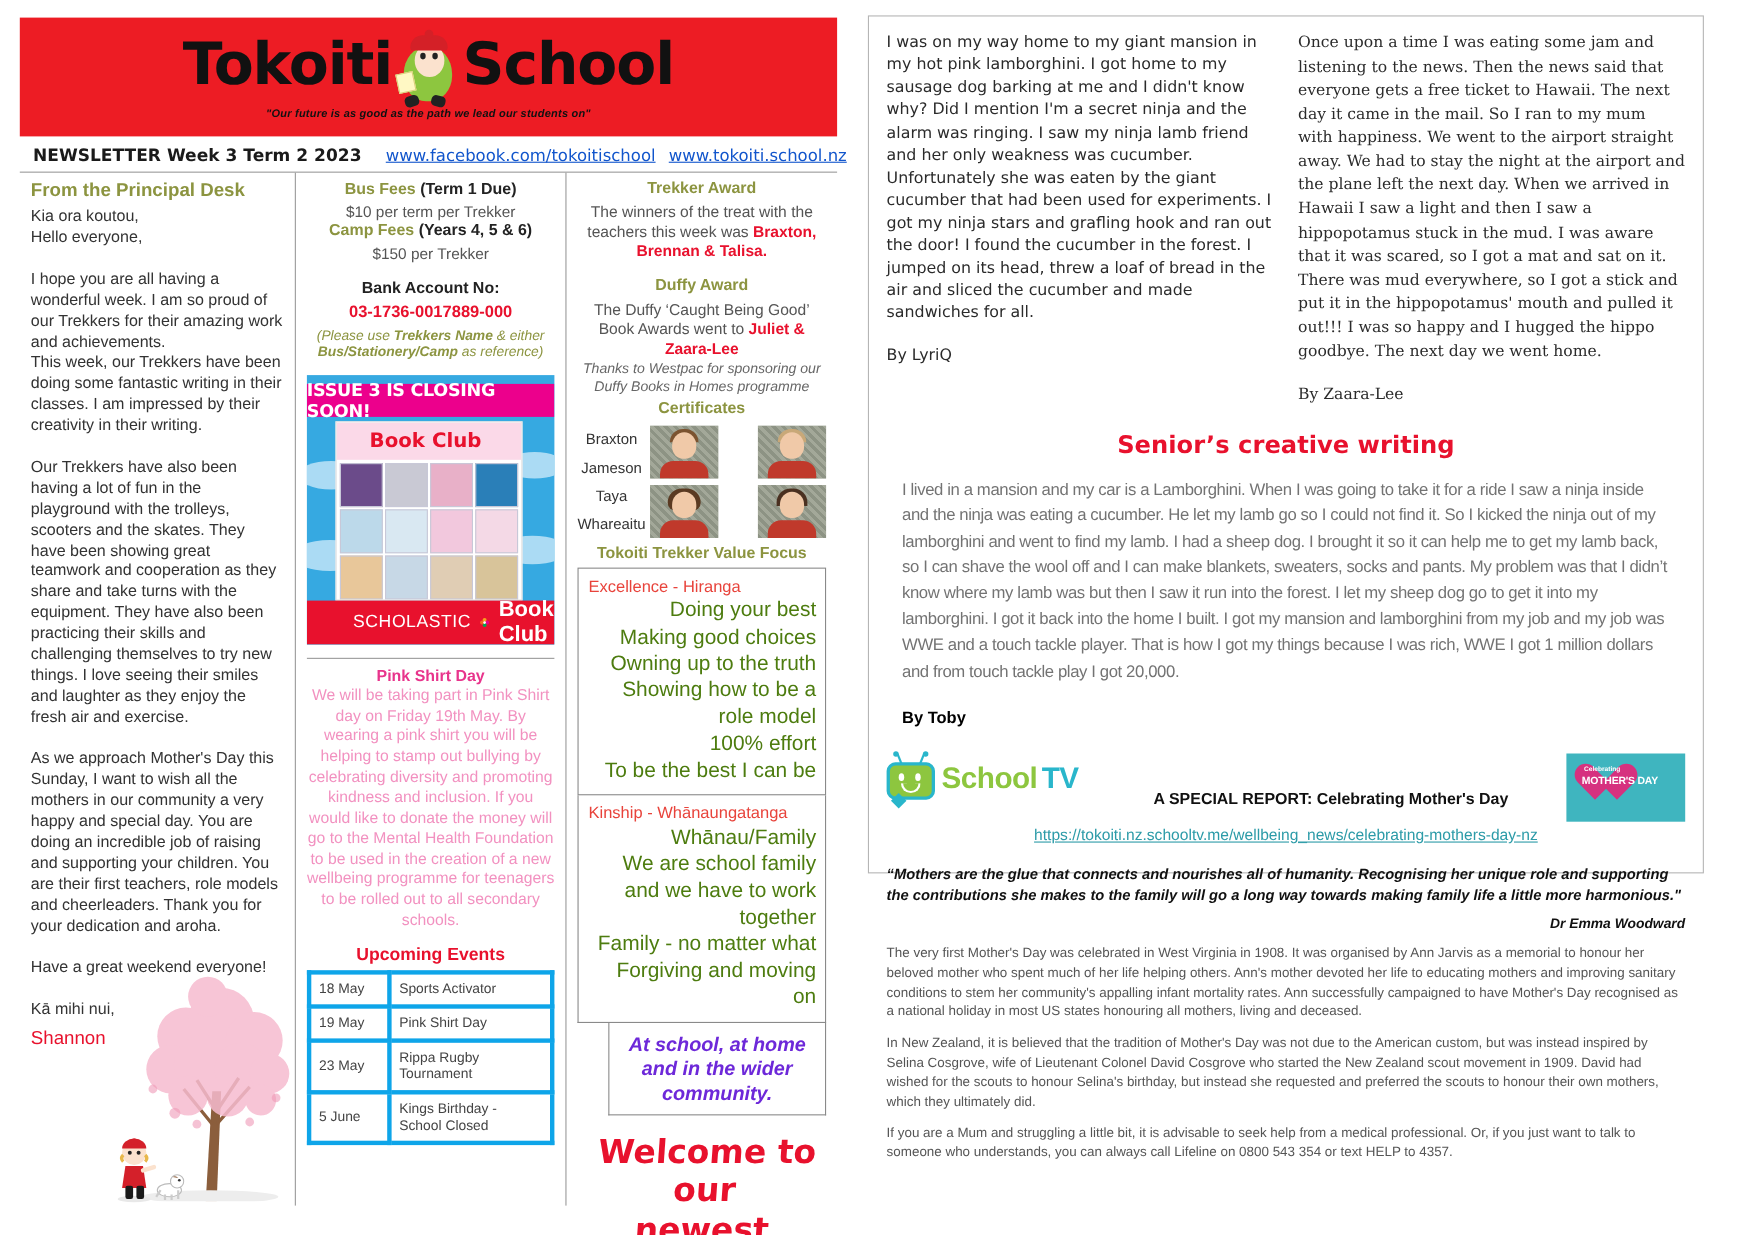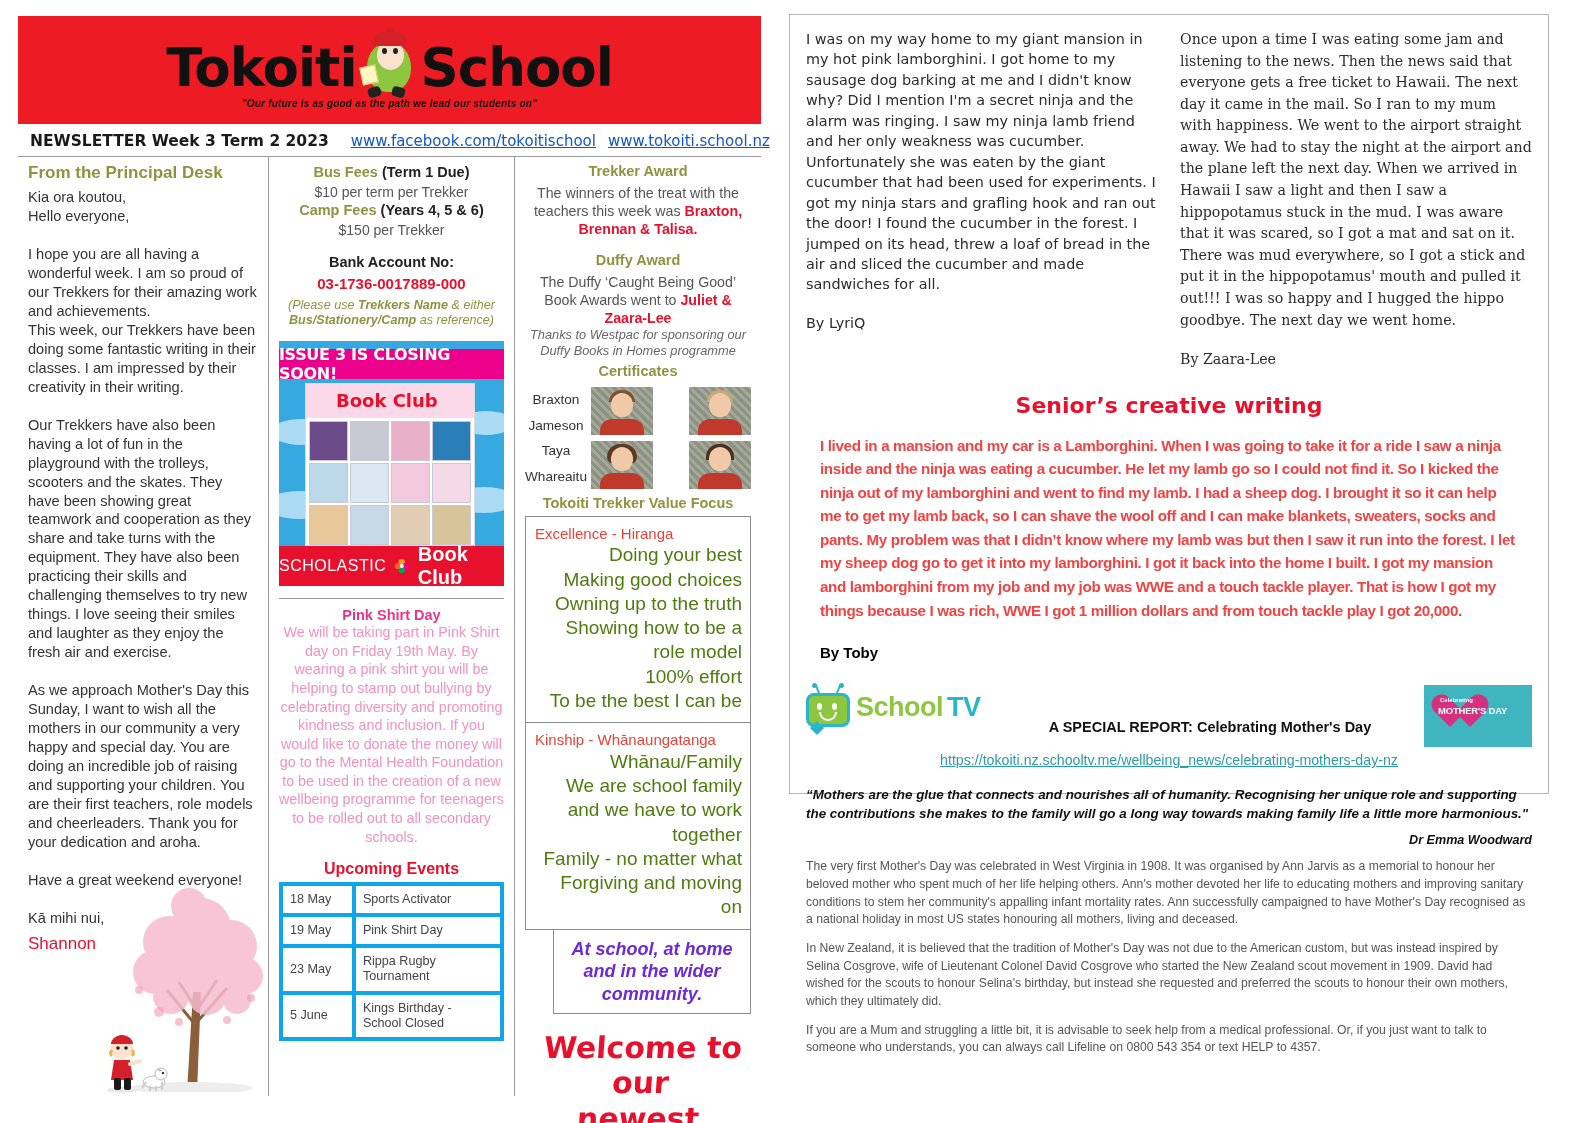--- a/index.html
+++ b/index.html
@@ -22,21 +22,21 @@
   .masthead {
     background: #ED1C24;
     height: 108px;
     position: relative;
     display: flex; align-items: center; justify-content: center;
     flex-direction: column;
   }
   .masthead-title {
     font-size: 53px; font-weight: bold; color: #111;
     letter-spacing: -1px; line-height: 1;
-    display: flex; align-items: flex-end; gap: 2px;
+    display: flex; align-items: flex-start; gap: 2px;
     font-family: "DejaVu Sans", sans-serif;
   }
   .mascot-head {
     width: 56px; height: 62px; position: relative; margin: 0 2px;
   }
   .mascot-body { position: absolute; left: 6px; top: 10px; width: 44px; height: 50px;
     background: #8DC63F; border-radius: 50% 50% 46% 46%; }
   .mascot-face { position: absolute; left: 16px; top: 8px; width: 27px; height: 30px;
     background: #FBE2CE; border-radius: 50%; }
   .mascot-hat { position: absolute; left: 12px; top: 0px; width: 34px; height: 14px;
@@ -125,21 +125,21 @@
   }
   .bc-cover-top { height: 34px; background: #FBD9E8; position: relative; }
   .bc-cover-logo { position: absolute; left: 30px; top: 6px; color: #E8112D; font-weight: bold;
     font-size: 18px; font-family: "DejaVu Sans", sans-serif; }
   .bc-grid { display: grid; grid-template-columns: repeat(4, 1fr); gap: 2px; padding: 3px; }
   .bc-thumb { height: 40px; background: #d8d8e8; border: 1px solid #c8c8d8; }
   .bc-foot {
     position: absolute; left: 0; right: 0; bottom: 0; height: 40px; background: #E8112D;
     display: flex; align-items: center; justify-content: center; gap: 8px;
   }
-  .bc-foot .sch { color: #fff; font-size: 16px; letter-spacing: .5px; }
+  .bc-foot .sch { color: #fff; font-size: 16px; letter-spacing: .5px; padding-left: 42px; }
   .bc-foot .bcb { color: #fff; font-size: 20px; font-weight: bold; }
   .bc-flower { width: 18px; height: 18px; position: relative; }
 
   .pink-block { text-align: center; margin-top: 12px; border-top: 1px solid #9a9a9a; padding-top: 8px; }
   .pink-title { color: #E8348C; font-weight: bold; font-size: 14.5px; }
   .pink-text { color: #F291C0; font-size: 14.3px; line-height: 1.30; }
 
   .events-title { text-align: center; color: #E8112D; font-weight: bold; font-size: 16px;
     margin: 14px 0 4px 0; position: relative; z-index: 2; }
   table.events { width: 100%; border-collapse: collapse; position: relative; z-index: 2; background: rgba(255,255,255,.65);}
@@ -198,21 +198,21 @@
     font-size: 14.4px; line-height: 1.42; color: #2b2b2b;
   }
   .hand.script { font-family: "DejaVu Serif", serif; font-size: 14.2px; line-height: 1.52; }
   .byline { margin-top: 18px; }
 
   .senior-title {
     text-align: center; color: #E8112D; font-size: 22px; font-weight: bold;
     margin: 22px 0 14px 0; font-family: "DejaVu Sans", sans-serif;
   }
   .senior-body {
-    font-size: 15.2px; font-weight: bold; line-height: 1.55; color: #ef4444;
+    font-size: 15.2px; font-weight: normal; line-height: 1.55; color: #737373;
     letter-spacing: -.35px; padding: 0 14px;
     font-family: "Liberation Sans", sans-serif;
     margin-top: 16px;
   }
   .senior-by { font-size: 15px; font-weight: bold; margin: 22px 0 0 14px; }
 
   .tv-row { display: flex; align-items: flex-start; margin-top: 24px; position: relative; min-height: 62px; }
   .tv-logo { display: flex; align-items: center; gap: 4px; width: 190px; }
   .tv-icon { width: 46px; height: 44px; position: relative; }
   .tv-screen { position: absolute; left: 0; top: 8px; width: 44px; height: 34px;

